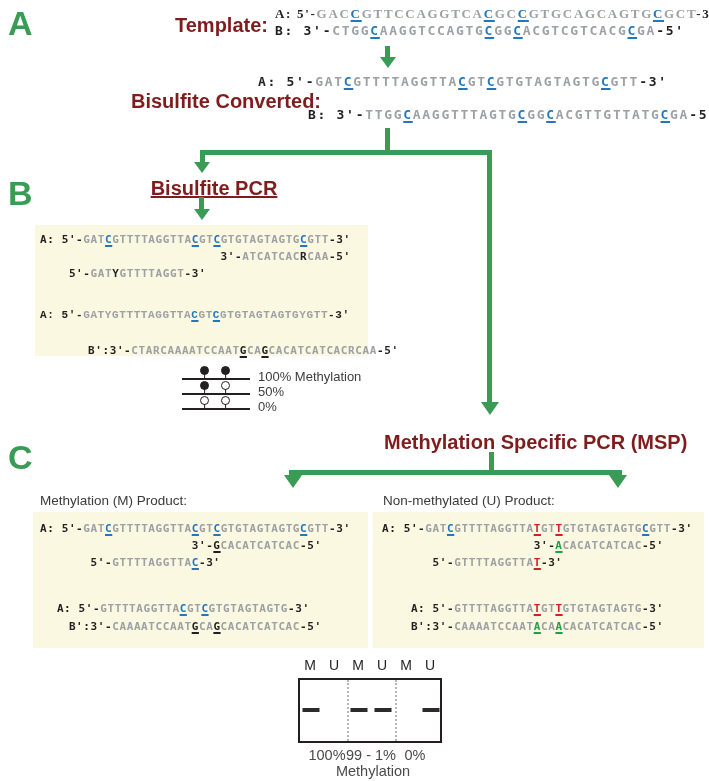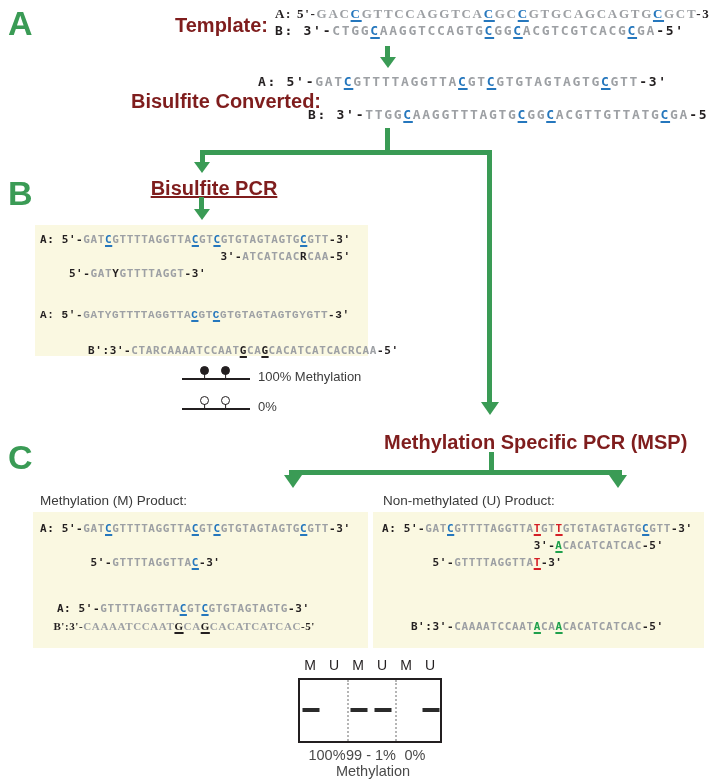--- a/index.html
+++ b/index.html
@@ -74,47 +74,55 @@
   <div class="seq" style="left:40px;top:267px;">    <span class="tk">5'-</span><span class="tg">GAT</span><span class="tk">Y</span><span class="tg">GTTTTAGGT</span><span class="tk">-3'</span></div>
   <div class="seq" style="left:40px;top:309px;font-family:Liberation Mono, monospace;"><span class="tk">A: 5'-</span><span class="tg">GATYGTTTTAGGTTA</span><span class="tb u">C</span><span class="tg">GT</span><span class="tb u">C</span><span class="tg">GTGTAGTAGTGYGTT</span><span class="tk">-3'</span></div>
   <div class="seq" style="left:40px;top:344px;margin-left:48px;"><span class="tk">B':3'-</span><span class="tg">CTARCAAAATCCAAT</span><span class="tk u">G</span><span class="tg">CA</span><span class="tk u">G</span><span class="tg">CACATCATCACRCAA</span><span class="tk">-5'</span></div>
 
   <div class="lolli-row" style="top:364px;">
     <div class="lolli-line"></div>
     <div class="dot filled" style="left:18px;"></div>
     <div class="dot filled" style="left:39px;"></div>
     <span class="lolli-label">100% Methylation</span>
   </div>
+  <div class="lolli-row" style="top:379px;">
+    <div class="lolli-line"></div>
+    <div class="dot filled" style="left:18px;"></div>
+    <div class="dot open" style="left:39px;"></div>
+    <span class="lolli-label">50%</span>
+  </div>
   <div class="lolli-row" style="top:394px;">
     <div class="lolli-line"></div>
     <div class="dot open" style="left:18px;"></div>
     <div class="dot open" style="left:39px;"></div>
     <span class="lolli-label">0%</span>
   </div>
 
   <div class="abs big-letter" style="left:8px;top:440px;">C</div>
   <div class="abs lbl" style="left:384px;top:431px;width:220px;text-align:center;">Methylation Specific PCR (MSP)</div>
   <div class="vbar" style="left:489px;top:452px;height:20px;"></div>
   <div class="hbar" style="left:289px;top:470px;width:333px;"></div>
   <div class="tri big" style="left:284px;top:475px;"></div>
   <div class="tri big" style="left:609px;top:475px;"></div>
 
   <div class="abs sublbl" style="left:40px;top:493px;">Methylation (M) Product:</div>
   <div class="abs sublbl" style="left:383px;top:493px;">Non-methylated (U) Product:</div>
 
   <div class="ybox" style="left:33px;top:512px;width:335px;height:136px;"></div>
   <div class="seq" style="left:40px;top:522px;"><span class="tk">A: 5'-</span><span class="tg">GAT</span><span class="tb u">C</span><span class="tg">GTTTTAGGTTA</span><span class="tb u">C</span><span class="tg">GT</span><span class="tb u">C</span><span class="tg">GTGTAGTAGTG</span><span class="tb u">C</span><span class="tg">GTT</span><span class="tk">-3'</span></div>
+  <div class="seq" style="left:40px;top:539px;">                     <span class="tk">3'-</span><span class="tk u">G</span><span class="tg">CACATCATCAC</span><span class="tk">-5'</span></div>
   <div class="seq" style="left:40px;top:556px;">       <span class="tk">5'-</span><span class="tg">GTTTTAGGTTA</span><span class="tb u">C</span><span class="tk">-3'</span></div>
   <div class="seq" style="left:28px;top:602px;">    <span class="tk">A: 5'-</span><span class="tg">GTTTTAGGTTA</span><span class="tb u">C</span><span class="tg">GT</span><span class="tb u">C</span><span class="tg">GTGTAGTAGTG</span><span class="tk">-3'</span></div>
-  <div class="seq" style="left:40px;top:620px;font-family:Liberation Serif, serif;">    <span class="tk">B':3'-</span><span class="tg">CAAAATCCAAT</span><span class="tk u">G</span><span class="tg">CA</span><span class="tk u">G</span><span class="tg">CACATCATCAC</span><span class="tk">-5'</span></div>
+  <div class="seq" style="left:40px;top:620px;">    <span class="tk">B':3'-</span><span class="tg">CAAAATCCAAT</span><span class="tk u">G</span><span class="tg">CA</span><span class="tk u">G</span><span class="tg">CACATCATCAC</span><span class="tk">-5'</span></div>
 
   <div class="ybox" style="left:373px;top:512px;width:331px;height:136px;"></div>
   <div class="seq" style="left:382px;top:522px;"><span class="tk">A: 5'-</span><span class="tg">GAT</span><span class="tb u">C</span><span class="tg">GTTTTAGGTTA</span><span class="tr u">T</span><span class="tg">GT</span><span class="tr u">T</span><span class="tg">GTGTAGTAGTG</span><span class="tb u">C</span><span class="tg">GTT</span><span class="tk">-3'</span></div>
   <div class="seq" style="left:382px;top:539px;">                     <span class="tk">3'-</span><span class="tn u">A</span><span class="tg">CACATCATCAC</span><span class="tk">-5'</span></div>
   <div class="seq" style="left:382px;top:556px;">       <span class="tk">5'-</span><span class="tg">GTTTTAGGTTA</span><span class="tr u">T</span><span class="tk">-3'</span></div>
+  <div class="seq" style="left:382px;top:602px;">    <span class="tk">A: 5'-</span><span class="tg">GTTTTAGGTTA</span><span class="tr u">T</span><span class="tg">GT</span><span class="tr u">T</span><span class="tg">GTGTAGTAGTG</span><span class="tk">-3'</span></div>
   <div class="seq" style="left:382px;top:620px;">    <span class="tk">B':3'-</span><span class="tg">CAAAATCCAAT</span><span class="tn u">A</span><span class="tg">CA</span><span class="tn u">A</span><span class="tg">CACATCATCAC</span><span class="tk">-5'</span></div>
 
   <div class="gel-headers">
     <span>M</span>
     <span>U</span>
     <span>M</span>
     <span>U</span>
     <span>M</span>
     <span>U</span>
   </div>

